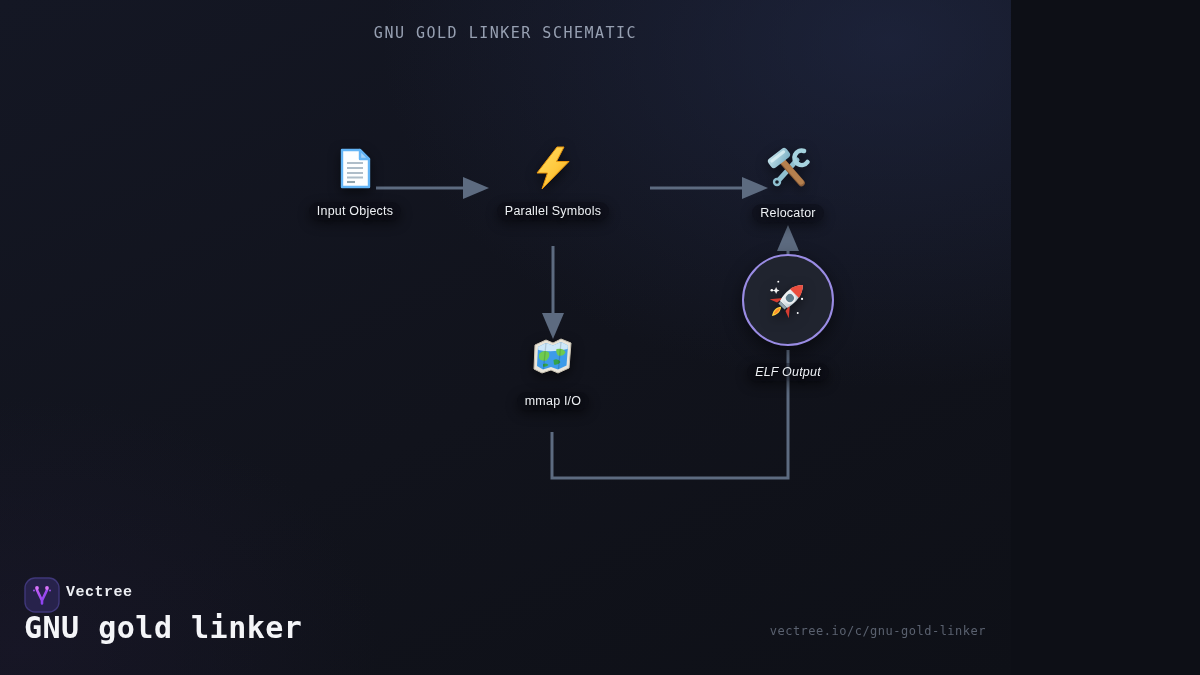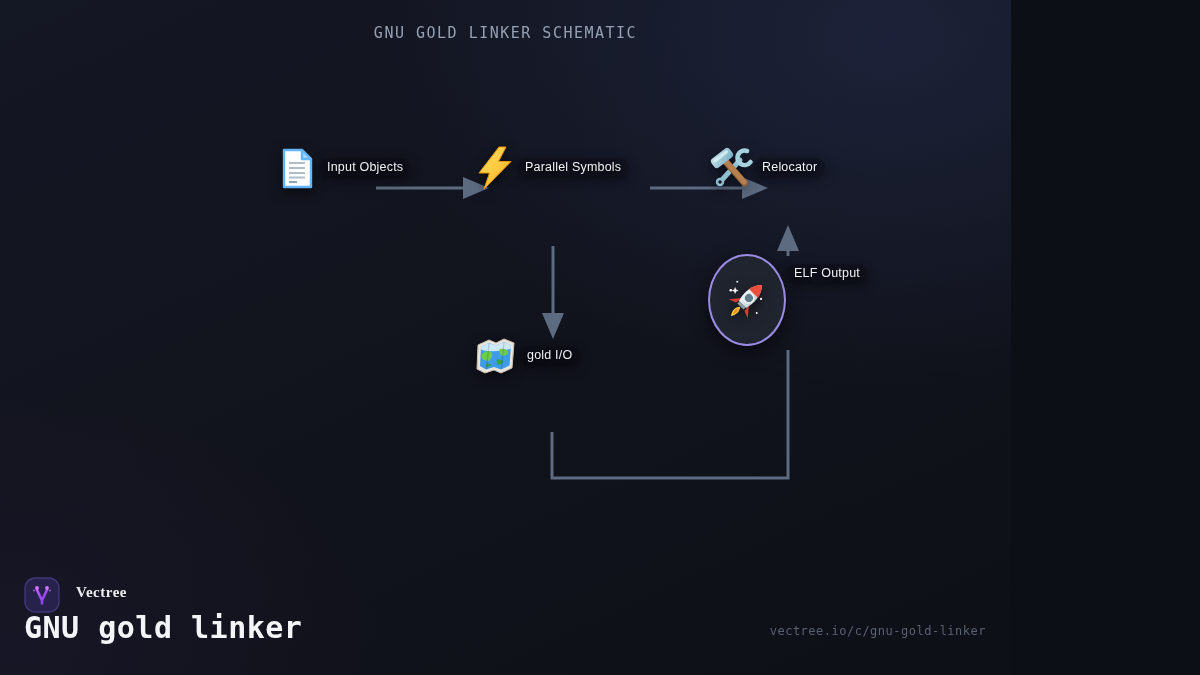--- a/index.html
+++ b/index.html
@@ -12,44 +12,44 @@
       linear-gradient(155deg,#141724 0%,#11131c 55%,#0e1017 100%);
   }
   .schematic-title{
     position:absolute;top:24px;left:0;width:100%;text-align:center;
     font-family:"DejaVu Sans Mono",monospace;font-size:15px;font-weight:500;
     letter-spacing:1.5px;color:#97a0b2;
   }
   .edges{position:absolute;left:0;top:0;width:1200px;height:675px;pointer-events:none;}
   .edges line,.edges polyline{stroke:#5d6b80;stroke-width:3;}
   .edges polygon{fill:#5d6b80;}
-  .node{position:absolute;width:160px;display:flex;flex-direction:row;align-items:flex-start;}
+  .node{position:absolute;width:160px;display:flex;flex-direction:column;align-items:center;}
   .node .icon{filter:drop-shadow(0 4px 6px rgba(0,0,0,0.55));}
   .nlabel{
     margin-top:12px;padding:2px 8px;border-radius:9px;
     font-size:12.5px;color:#eef1f5;letter-spacing:0.2px;
     background:rgba(6,8,14,0.42);box-shadow:0 4px 12px rgba(0,0,0,0.45);
     text-shadow:0 2px 4px rgba(0,0,0,0.85);white-space:nowrap;
   }
   #n-input{left:275px;top:146px;}
   #n-parallel{left:473px;top:146px;}
   #n-relocator{left:708px;top:146px;}
   #n-mmap{left:473px;top:334px;}
   #n-elf{left:708px;top:254px;}
   .halo{
     width:88px;height:88px;border-radius:50%;
     border:2.5px solid #9a8ce4;background:#20242f;
     display:flex;align-items:center;justify-content:center;
     box-shadow:0 6px 18px rgba(0,0,0,0.55);
   }
-  #n-elf .nlabel{margin-top:10px;}
+  #n-elf .nlabel{margin-top:17px;font-style:italic;}
   .logo{position:absolute;left:24px;top:577px;}
   .brand{
-    position:absolute;left:76px;top:584px;
-    font-family:Liberation Serif, serif;font-weight:700;font-size:15px;
+    position:absolute;left:66px;top:584px;
+    font-family:Liberation Mono, monospace;font-weight:700;font-size:15px;
     letter-spacing:0.5px;color:#eceef3;
   }
   .big-title{
     position:absolute;left:24px;top:610px;margin:0;
     font-family:"DejaVu Sans Mono",monospace;font-weight:700;font-size:30px;
     letter-spacing:0.5px;color:#f4f5f8;
   }
   .url{
     position:absolute;right:25px;top:624px;
     font-family:"DejaVu Sans Mono",monospace;font-size:12px;
@@ -138,21 +138,21 @@
       <polygon points="5,11 16,6 23,9 31,5 41,9 39,34 28,39 21,36 12,39 4,35" fill="#e9e5da" stroke="#c9c2b2" stroke-width="1"></polygon>
       <polygon points="8,13 16,9 23,11.5 31,8 38,11.5 36.5,31.5 28,35.5 21,33 13,35.5 7,32" fill="#3d9be9"></polygon>
       <path d="M8 13 L16 9 L23 11.5 L31 8 L38 11.5 L37.6 15 Q22 19 8.3 16 Z" fill="#ddf1fb" opacity="0.9"></path>
       <path d="M9 20 Q13 15 18.5 18 Q21 22 16.5 26.5 Q11 27.5 9 24 Z" fill="#6ecb4f"></path>
       <path d="M26.5 15 Q33 13.5 35.5 18 Q33.5 23 28 21.5 Q25.5 18 26.5 15 Z" fill="#6ecb4f"></path>
       <path d="M23.5 26 Q28 24 30.5 28 Q28 31.5 24 30.5 Z" fill="#35a34a"></path>
       <path d="M13 30 Q17 28.5 18.5 31 Q16 33.5 13 32.5 Z" fill="#35a34a"></path>
       <path d="M16 9 L13.5 35" stroke="rgba(0,0,0,0.14)" stroke-width="1.3" fill="none"></path>
       <path d="M31 8 L28.5 35" stroke="rgba(0,0,0,0.14)" stroke-width="1.3" fill="none"></path>
     </svg>
-    <span class="nlabel">gold I/O</span>
+    <span class="nlabel">mmap I/O</span>
   </div>
 
   <div class="node" id="n-elf">
     <div class="halo">
       <svg class="icon" width="54" height="54" viewBox="0 0 50 50">
         <defs>
           <linearGradient id="g-body" x1="0" y1="0" x2="1" y2="0">
             <stop offset="0" stop-color="#f5f8f9"></stop>
             <stop offset="1" stop-color="#bfccd3"></stop>
           </linearGradient>

